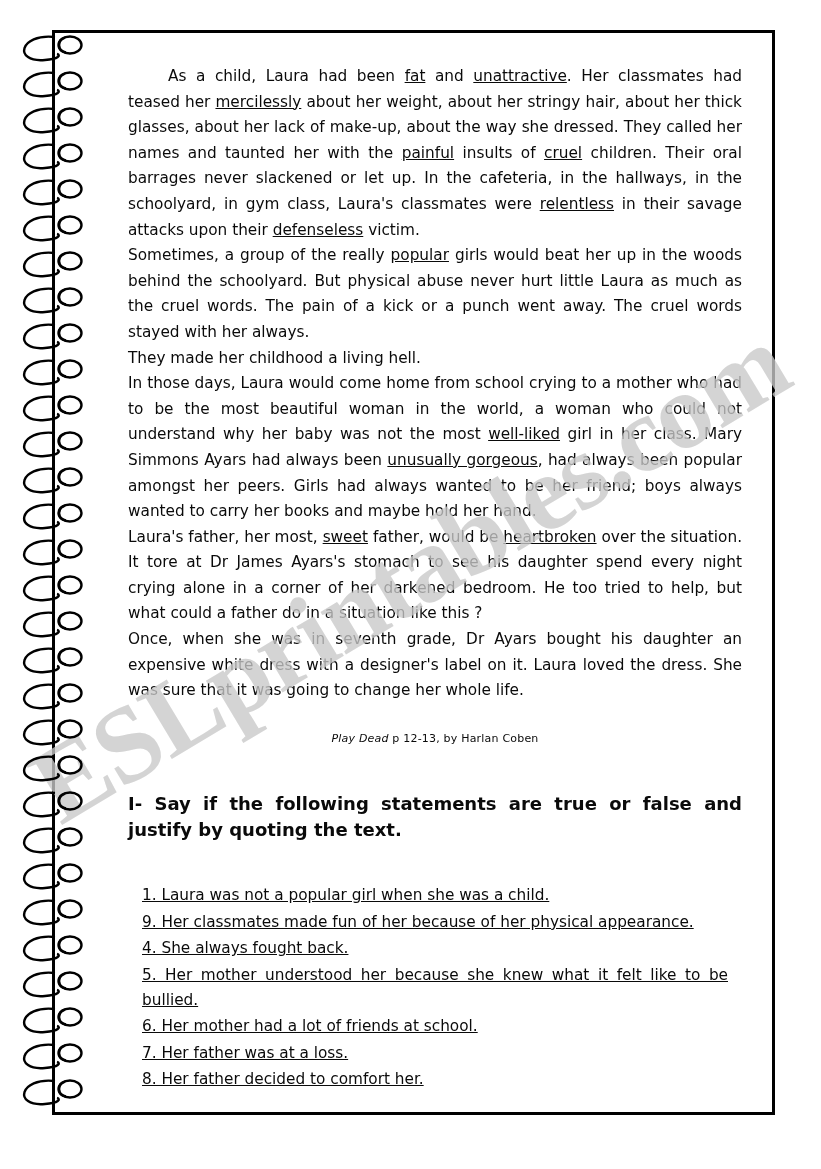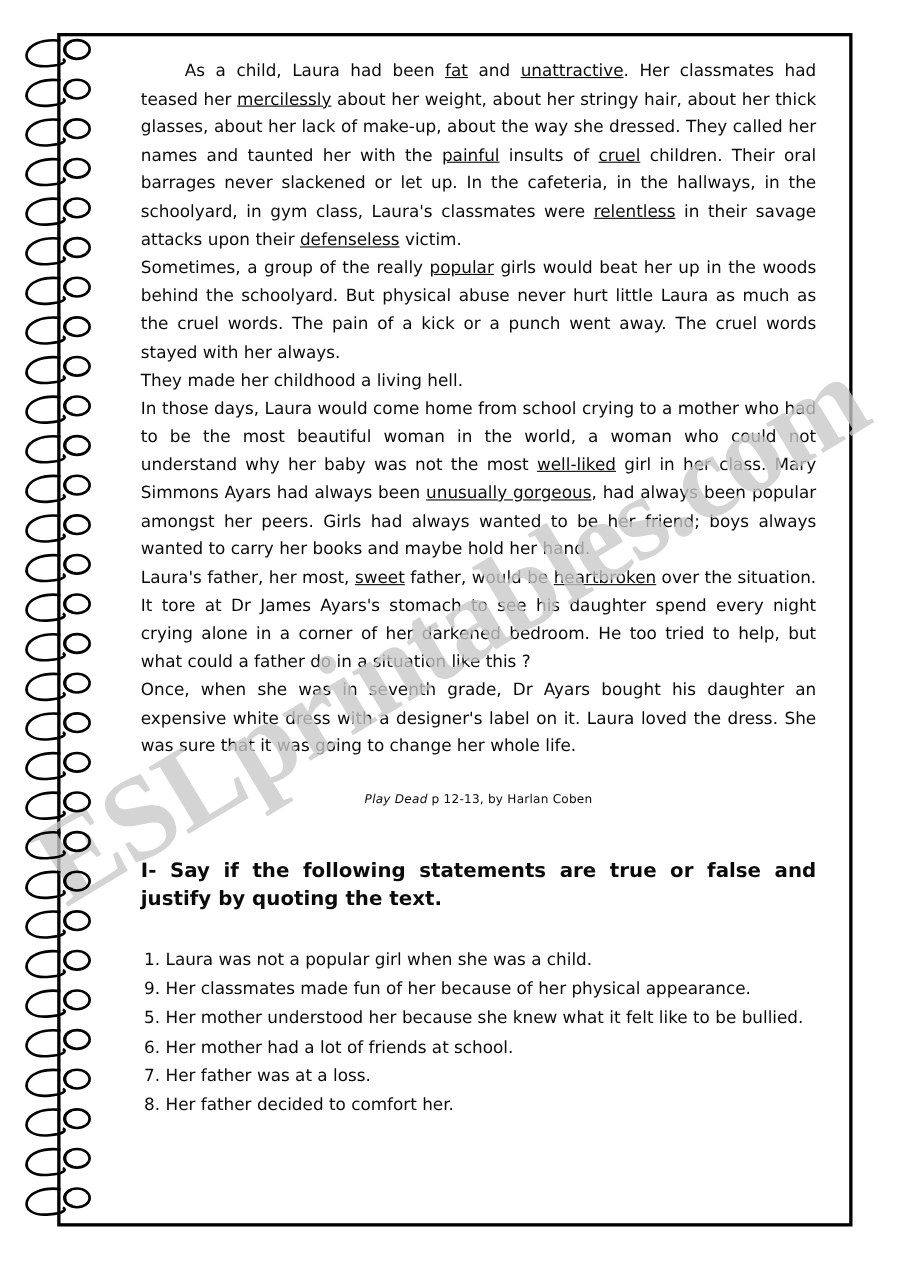--- a/index.html
+++ b/index.html
@@ -61,21 +61,21 @@
     width: 130px;
     height: 1169px;
     z-index: 6;
     pointer-events: none;
   }
 
   
   #sheet-content {
     position: absolute;
     left: 128px;
-    top: 52px;
+    top: 64px;
     width: 614px;
     z-index: 4;
     font-family: "DejaVu Sans", sans-serif;
     font-size: 15.3px;
     line-height: 25.6px;
     color: #0a0a0a;
   }
   .para {
     margin: 0;
     text-align: justify;
@@ -96,23 +96,24 @@
   #task-heading {
     margin: 0;
     padding-top: 40px;
     font-weight: bold;
     text-align: justify;
     text-justify: inter-word;
     font-size: 18px;
     line-height: 26px;
   }
   #statement-list {
-    margin: 3px;
+    margin: 14px;
     padding: 26px 0 0 0;
     list-style: none;
+    text-decoration: underline;
   }
   #statement-list li {
     text-align: justify;
     text-justify: inter-word;
     line-height: 25.4px;
     padding-bottom: 1px;
   }
 </style>
 </head>
 <body>
@@ -289,19 +290,20 @@
 
   <div id="attribution">
     <span class="title">Play Dead</span><span> p 12-13, by Harlan Coben</span>
   </div>
 
   <div id="task-heading">I- Say if the following statements are true or false and justify by quoting the text.</div>
 
   <ul id="statement-list">
       <li>1. Laura was not a popular girl when she was a child.</li>
       <li>9. Her classmates made fun of her because of her physical appearance.</li>
+      <li>4. She always fought back.</li>
       <li>5. Her mother understood her because she knew what it felt like to be bullied.</li>
       <li>6. Her mother had a lot of friends at school.</li>
       <li>7. Her father was at a loss.</li>
       <li>8. Her father decided to comfort her.</li>
     </ul>
 
 </div>
 
 </body></html>

